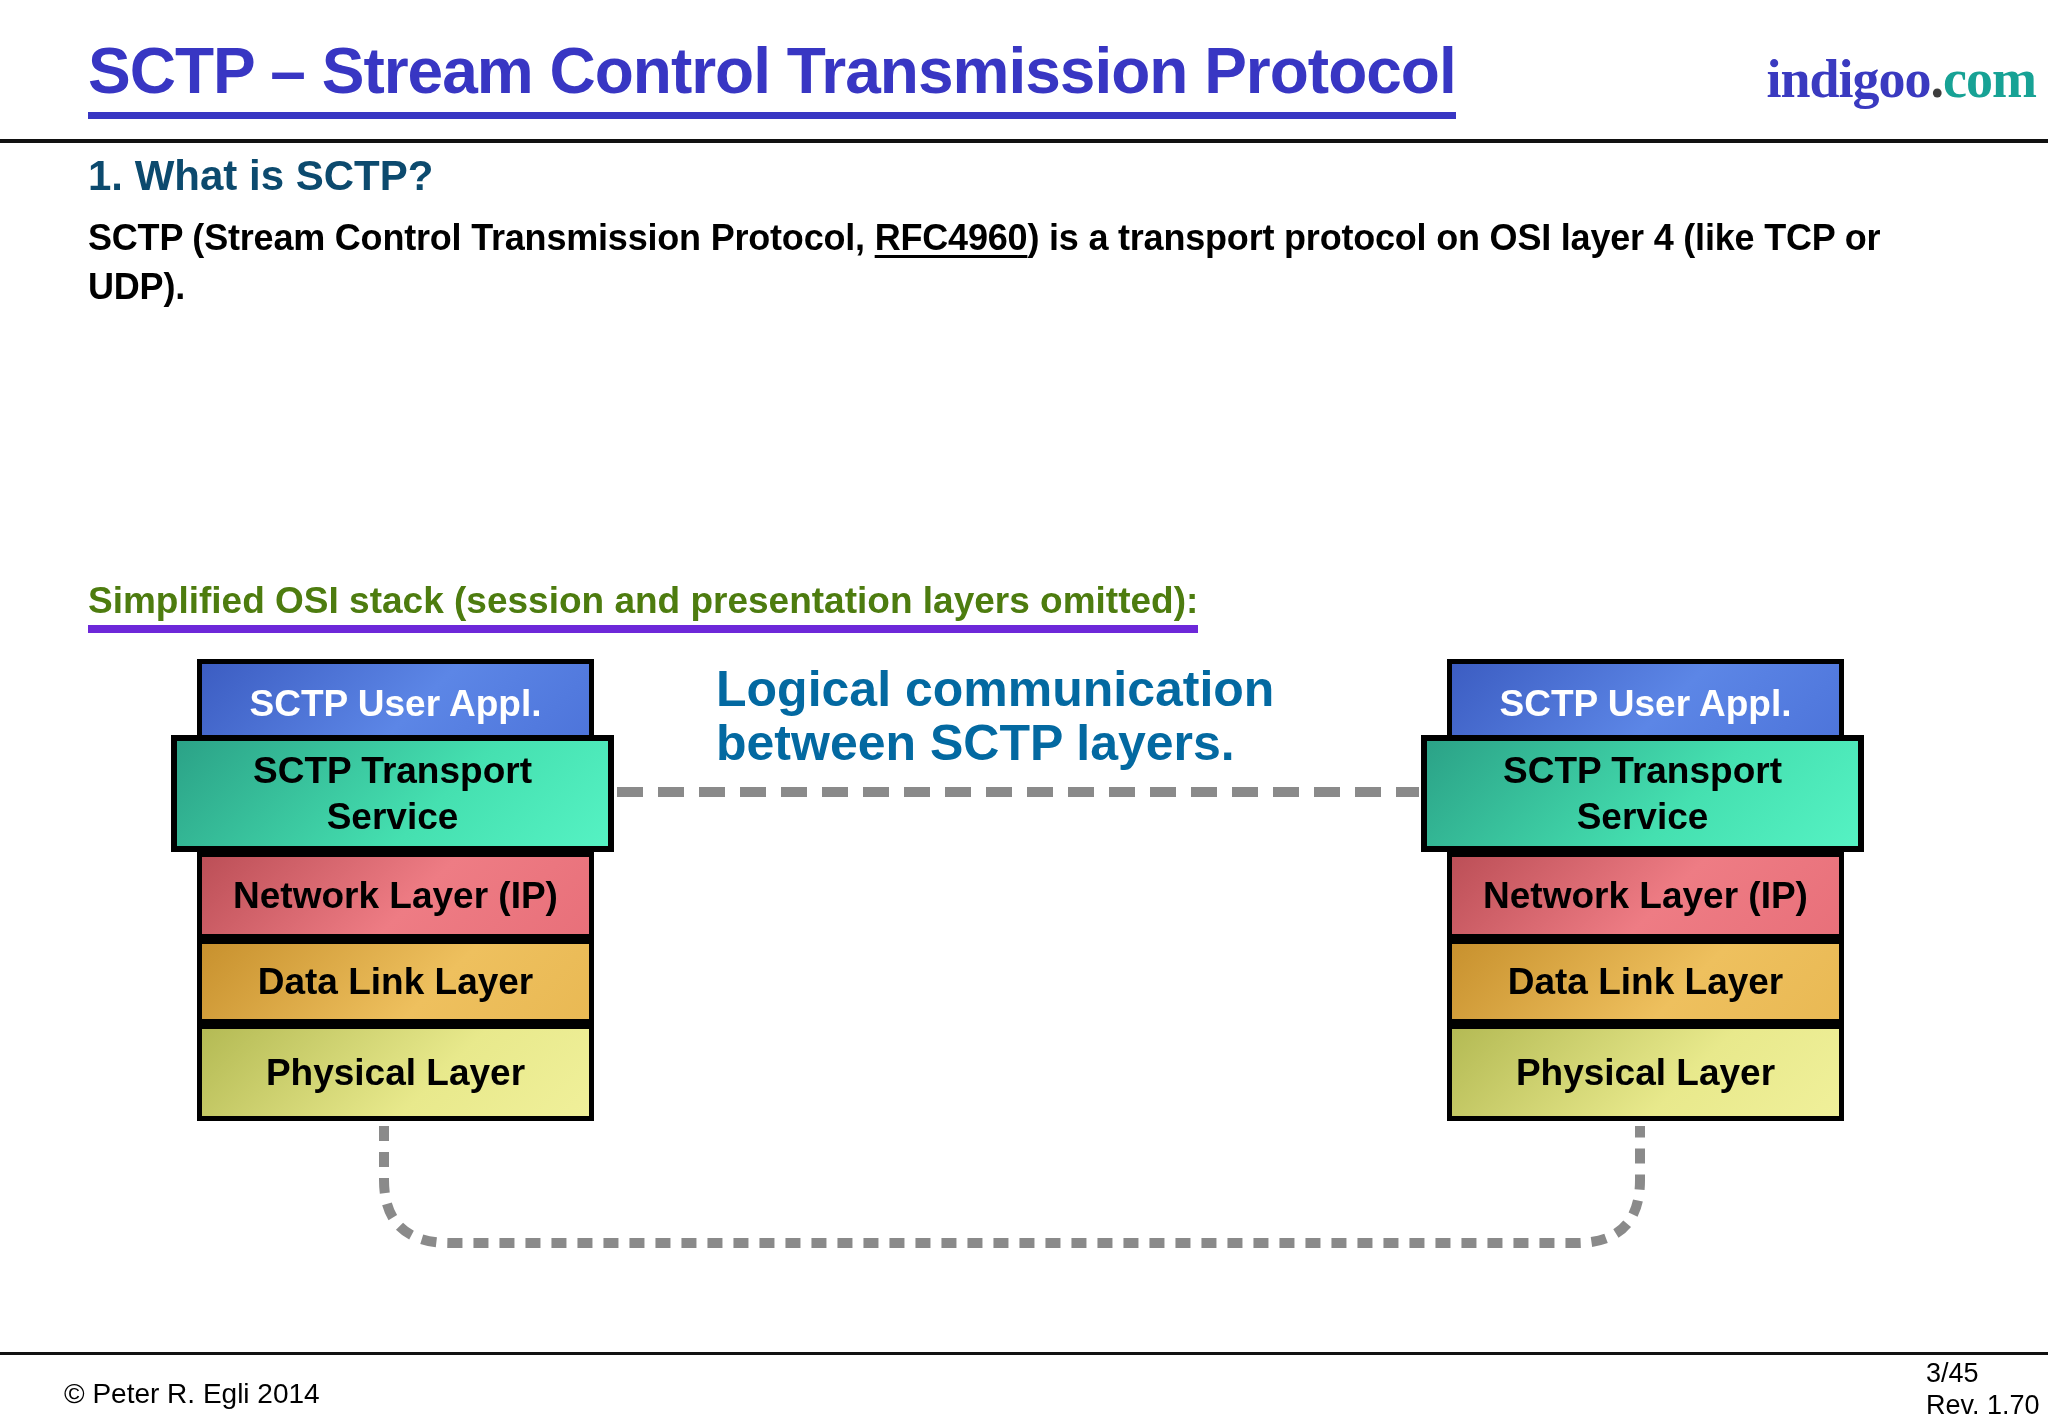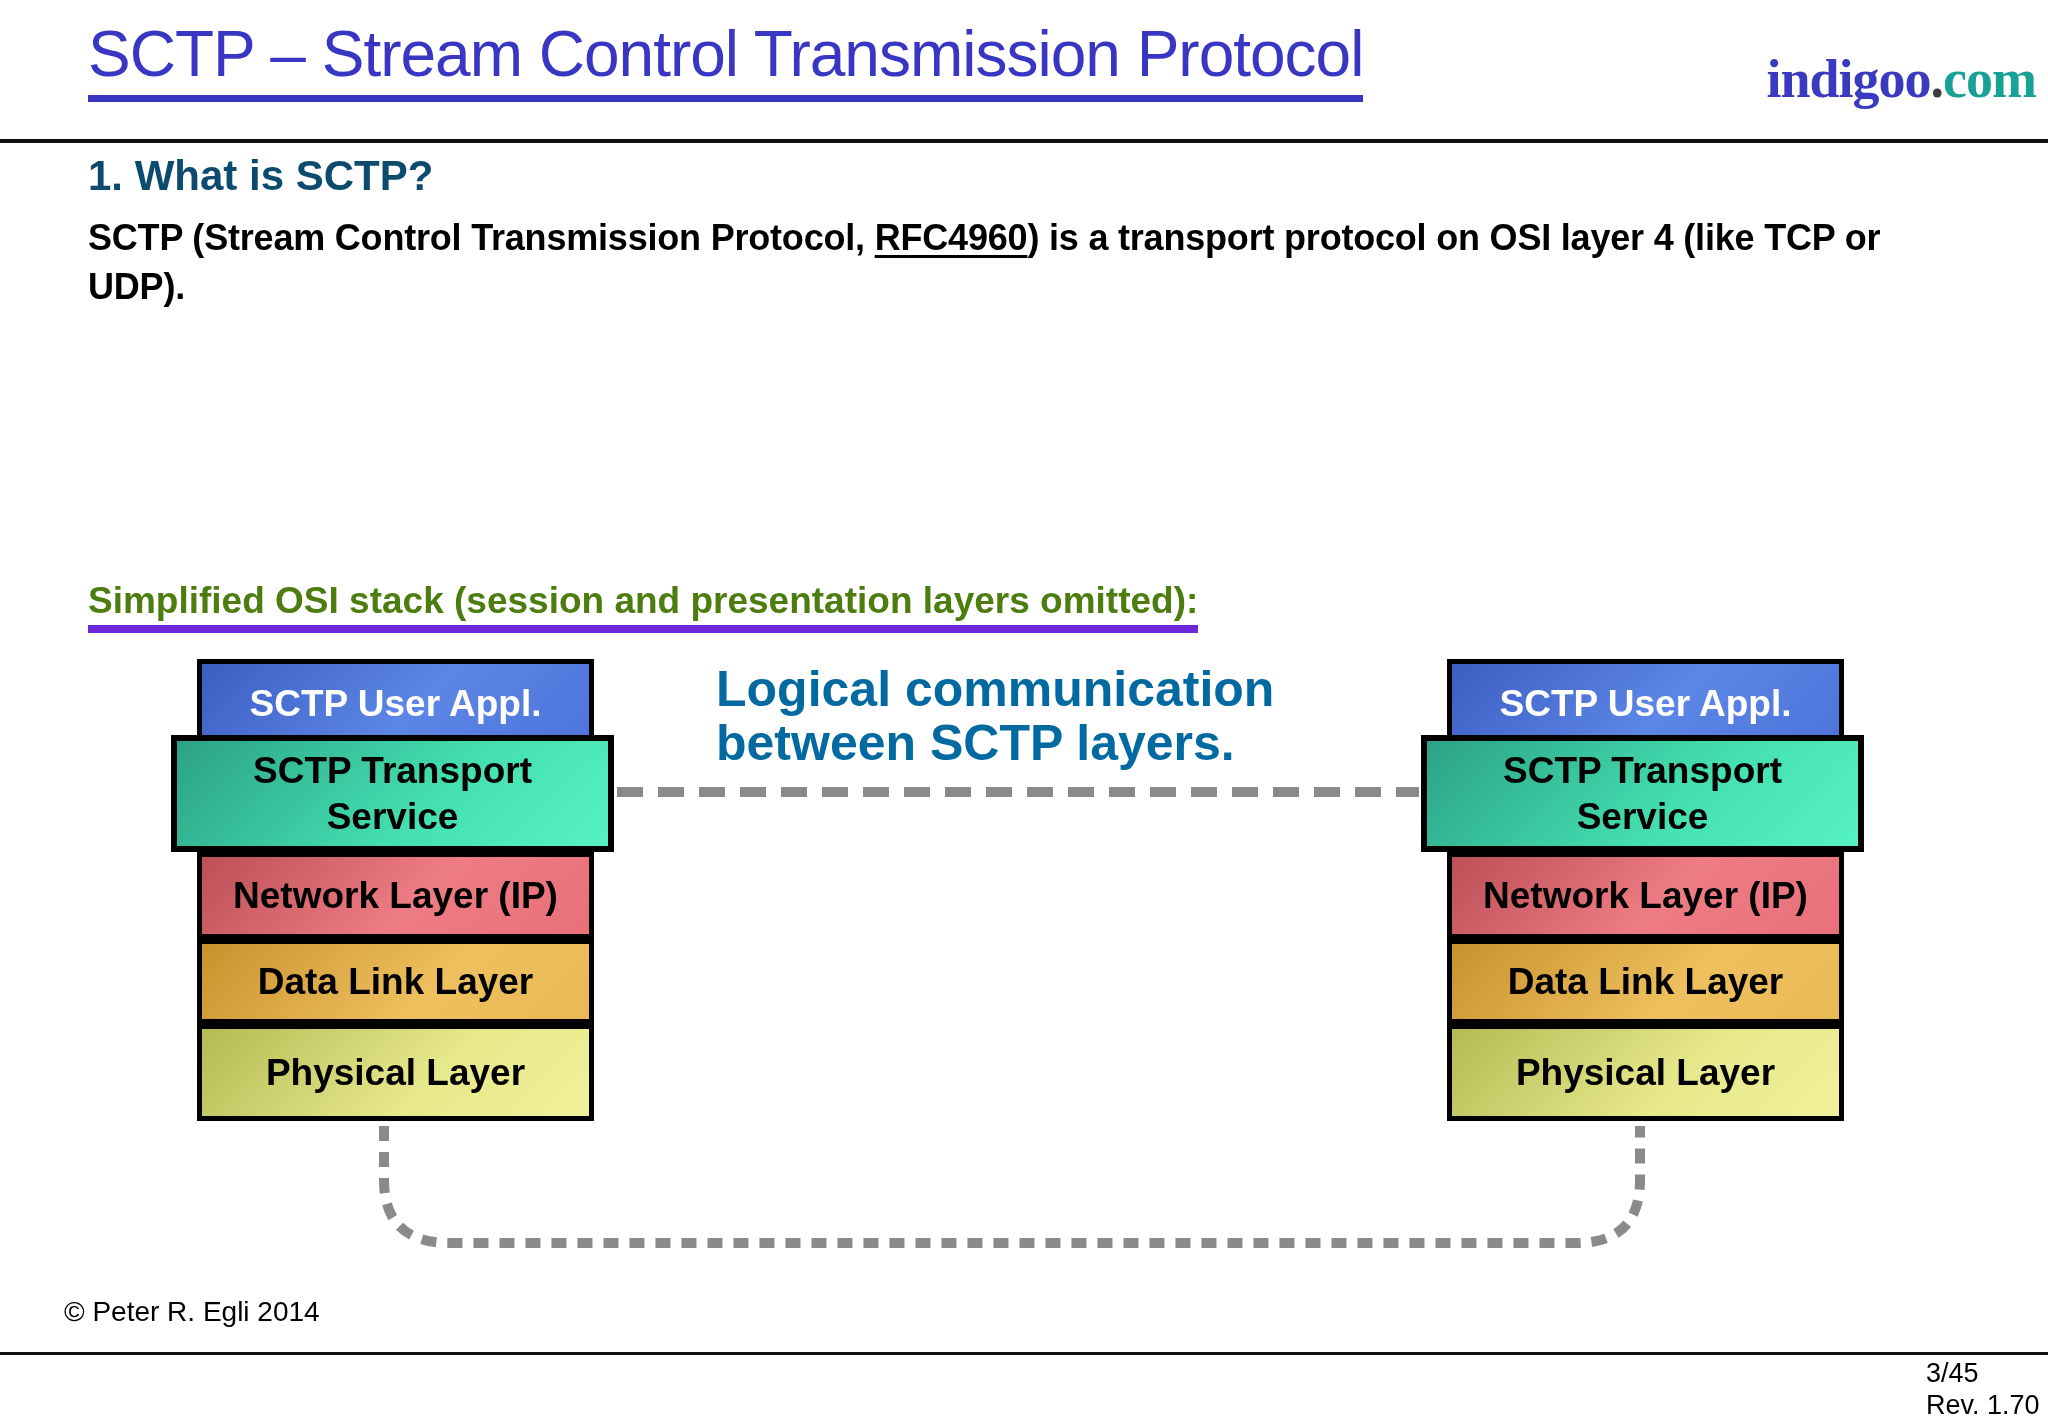--- a/index.html
+++ b/index.html
@@ -6,22 +6,22 @@
   html, body { background: #ffffff; }
   body {
     font-family: "Liberation Sans", sans-serif;
     width: 2048px; height: 1418px;
     position: relative; overflow: hidden;
   }
   .slide { position: absolute; inset: 0; background: #ffffff; }
 
   
   .title {
-    position: absolute; left: 88px; top: 17px;
-    font-size: 64px; font-weight: normal; color: #3836c3;
+    position: absolute; left: 88px; top: 34px;
+    font-size: 64px; font-weight: bold; color: #3836c3;
     display: inline-block; padding-bottom: 4px;
     border-bottom: 7px solid #3836c3;
     letter-spacing: -1px; white-space: nowrap;
   }
   .logo {
     position: absolute; right: 12px; top: 48px;
     font-size: 54px; font-weight: bold; white-space: nowrap;
     letter-spacing: -1px;
     font-family: Liberation Serif, serif;
   }
@@ -87,21 +87,21 @@
     background: repeating-linear-gradient(90deg, #8a8a8a 0 26px, transparent 26px 41px);
   }
   .connector-svg { position: absolute; inset: 0; width: 2048px; height: 1418px; pointer-events: none; }
 
   
   .footer-rule {
     position: absolute; left: 0; top: 1352px; width: 2048px; height: 3px;
     background: #111111;
   }
   .copyright {
-    position: absolute; left: 64px; top: 1296px;
+    position: absolute; left: 64px; top: 1378px;
     font-size: 28px; color: #000000; text-align: center;
   }
   .page-rev {
     position: absolute; left: 1926px; top: 1357px;
     font-size: 27px; color: #000000; line-height: 32px;
   }
 </style>
 </head>
 <body>
 

